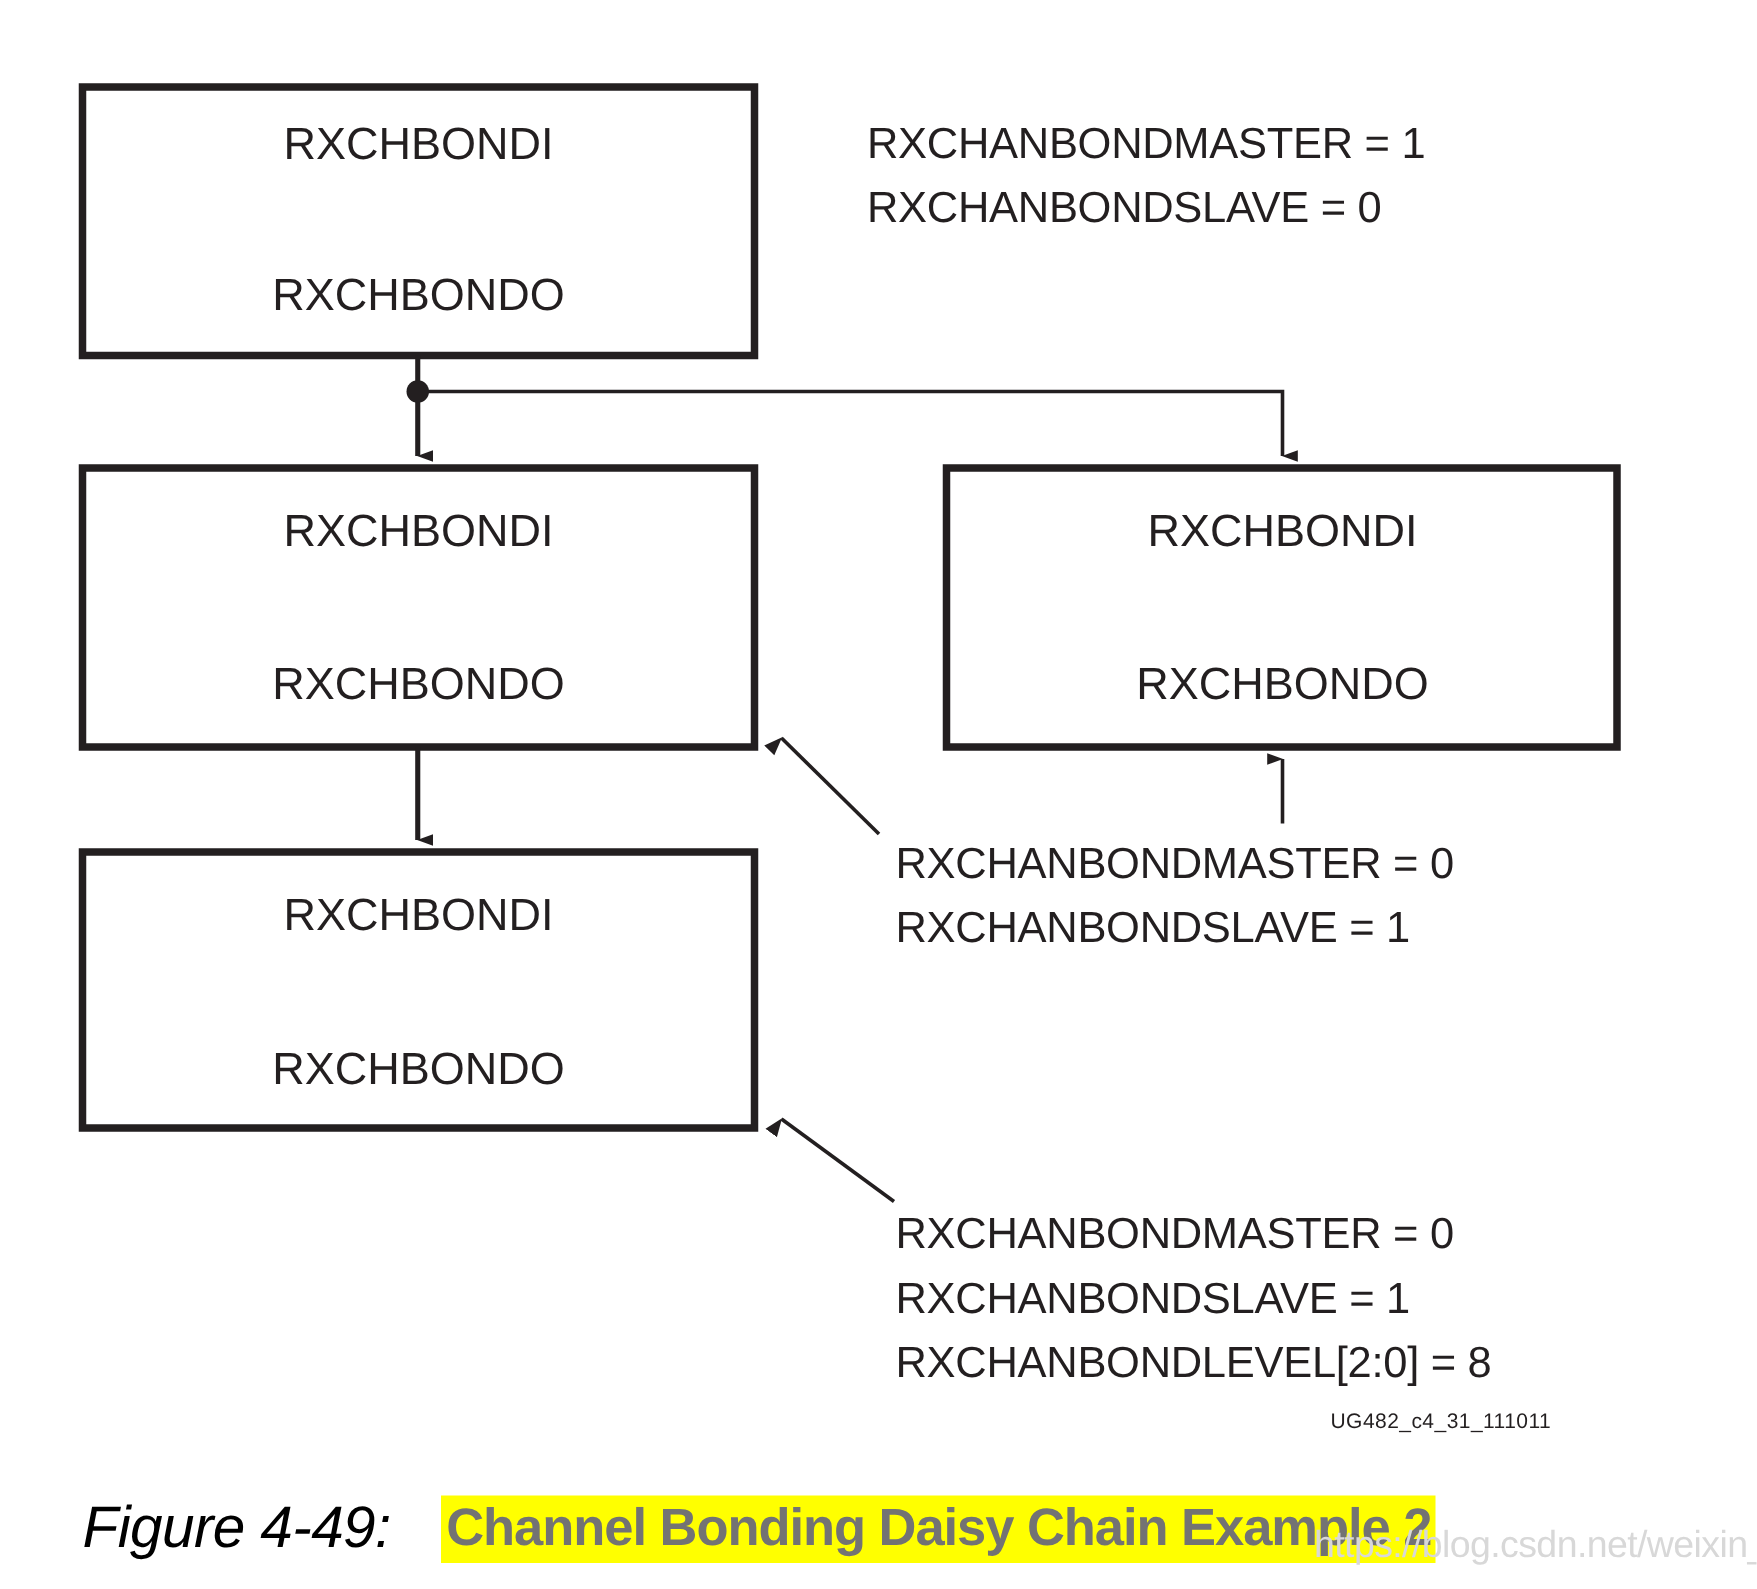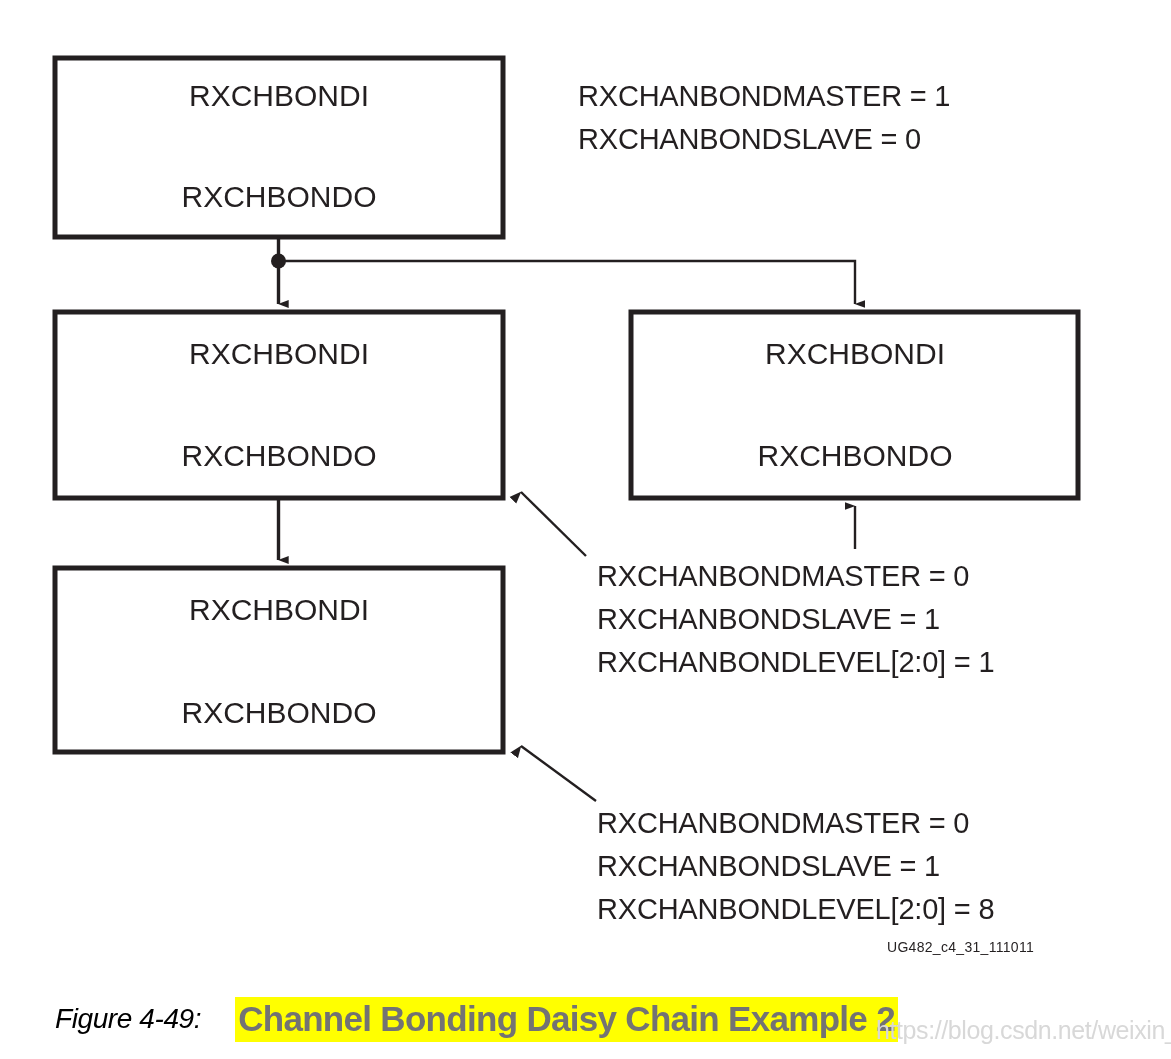--- a/index.html
+++ b/index.html
@@ -75,21 +75,21 @@
     left: 55px;
     top: 988px;
     width: 1080px;
     height: 62px;
     display: flex;
     align-items: center;
   }
   .caption-figno {
     font-family: "Liberation Sans", sans-serif;
     font-style: italic;
-    font-size: 28px;
+    font-size: 39px;
     color: #000000;
     white-space: nowrap;
     letter-spacing: -0.4px;
   }
   .caption-title {
     margin-left: 34px;
     font-family: "Liberation Sans", sans-serif;
     font-weight: bold;
     font-size: 35px;
     color: #737373;
@@ -165,21 +165,20 @@
   </svg>
 
   <div class="annot" style="left:578px; top:65px;margin-top:10px;">
     <div>RXCHANBONDMASTER = 1</div>
     <div>RXCHANBONDSLAVE = 0</div>
   </div>
 
   <div class="annot" style="left:597px; top:555px;">
     <div>RXCHANBONDMASTER = 0</div>
     <div>RXCHANBONDSLAVE = 1</div>
-    <div>RXCHANBONDLEVEL[2:0] = 1</div>
   </div>
 
   <div class="annot" style="left:597px; top:802px;">
     <div>RXCHANBONDMASTER = 0</div>
     <div>RXCHANBONDSLAVE = 1</div>
     <div>RXCHANBONDLEVEL[2:0] = 8</div>
   </div>
 
   <div class="figure-id" style="left:887px; top:939px;">UG482_c4_31_111011</div>
 

